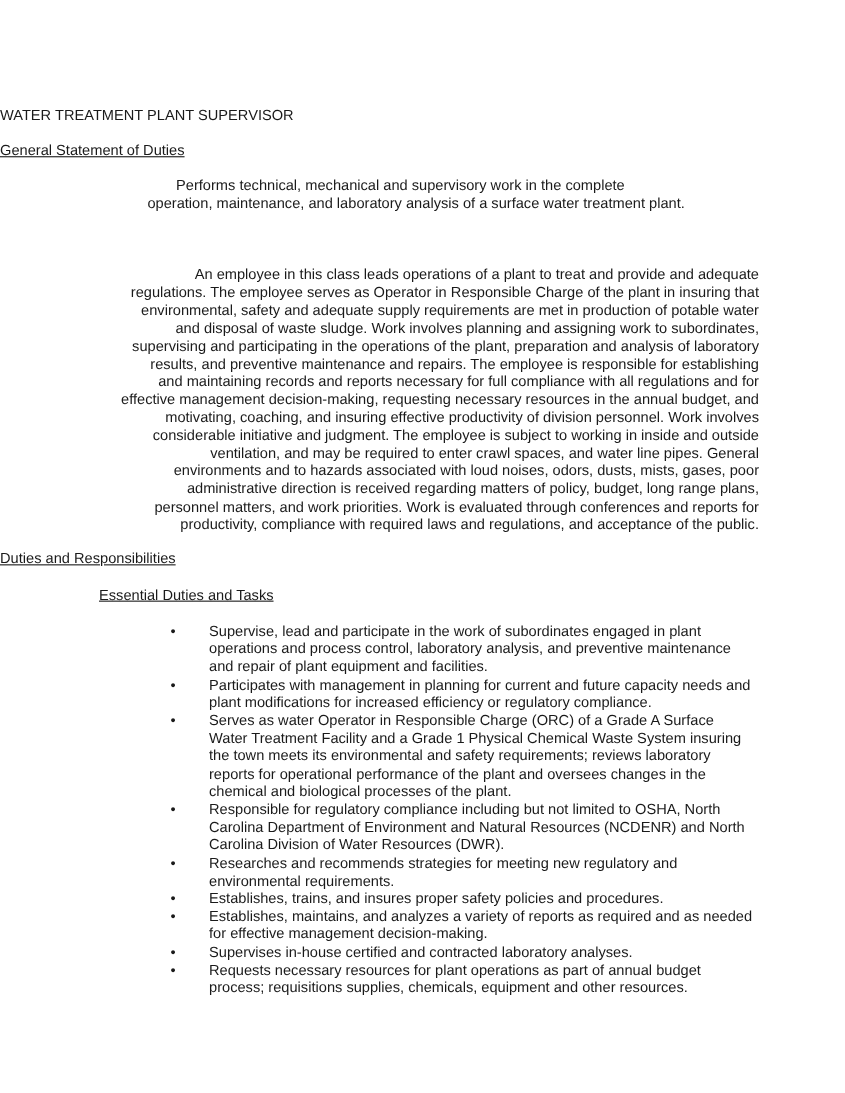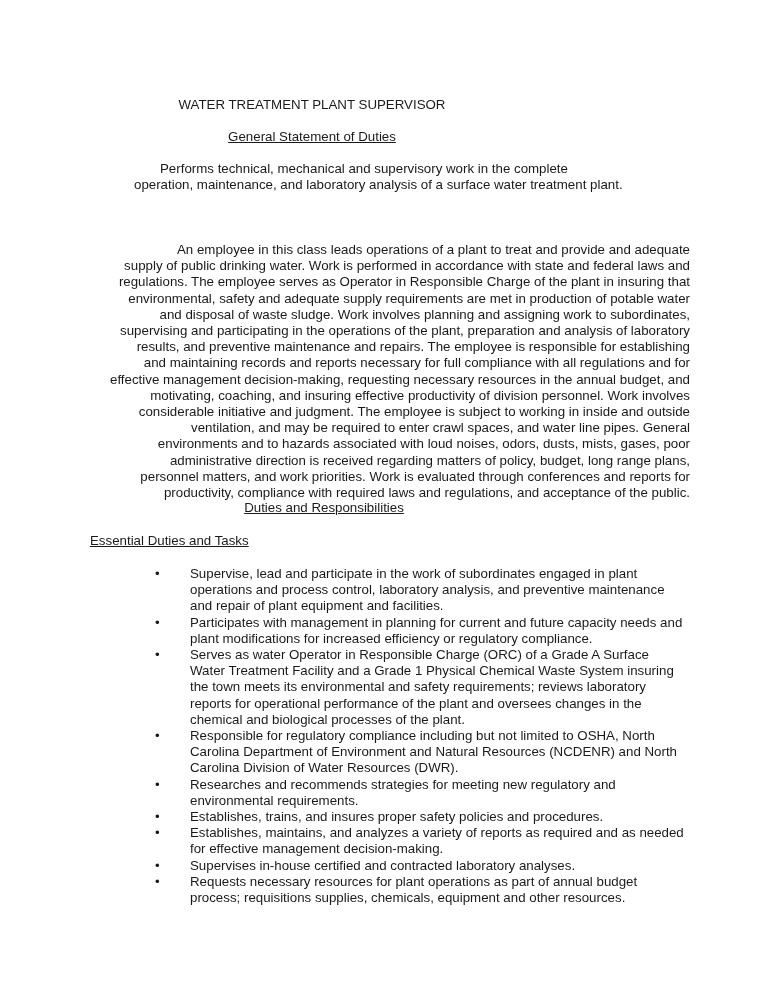--- a/index.html
+++ b/index.html
@@ -4,51 +4,50 @@
   <style>
     html, body { margin: 0; padding: 0; background: #ffffff; }
     body {
       width: 768px; height: 994px; overflow: hidden; position: relative;
       font-family: "Liberation Sans", sans-serif;
       color: #1a1a1a;
       font-size: 13.3px;
       line-height: 16.2px;
     }
     .page { position: absolute; left: 0; top: 0; width: 768px; height: 994px; }
-    .center { position: absolute; left: 0; width: 624px; text-align: center; }
+    .center { position: absolute; left: 0; width: 624px; text-align: left; }
     .title { top: 97px; }
     .h-gen { top: 129px; text-decoration: underline; }
     .statement { position: absolute; top: 161px; left: 120px; width: 560px; }
     .statement .l1 { display: block; padding-left: 40px; }
     .statement .l2 { display: block; padding-left: 14px; white-space: nowrap; }
     .h-dist { top: 210px; text-decoration: underline; }
     .para { position: absolute; top: 242px; left: 90px; width: 600px; }
     .para .line { display: block; white-space: nowrap; text-align: right; }
     .para .indent { padding-left: 40px; }
-    .h-duties { top: 500px; text-decoration: underline; margin-left: 12px; }
+    .h-duties { top: 500px; text-decoration: underline; }
     .h-ess { position: absolute; top: 533px; left: 90px; text-decoration: underline; }
     ul.duties { position: absolute; top: 566px; left: 148px; width: 560px; margin: 0; padding: 0; list-style: none; }
     ul.duties li { position: relative; padding-left: 42px; }
     ul.duties li .bullet { position: absolute; left: 7px; top: 0; }
     ul.duties li .line { display: block; white-space: nowrap; }
   </style>
 </head>
 <body>
 
 <div class="page">
   <div class="center title">WATER TREATMENT PLANT SUPERVISOR</div>
   <div class="center h-gen">General Statement of Duties</div>
   <div class="statement">
     <span class="l1">Performs technical, mechanical and supervisory work in the complete</span>
     <span class="l2">operation, maintenance, and laboratory analysis of a surface water treatment plant.</span>
   </div>
 
   <div class="para">
     <span class="line indent">An employee in this class leads operations of a plant to treat and provide and adequate</span>
-    <span class="line">supply of public drinking water.  Work is performed in accordance with state and federal laws and</span>
     <span class="line">regulations.  The employee serves as Operator in Responsible Charge of the plant in insuring that</span>
     <span class="line">environmental, safety and adequate supply requirements are met in production of potable water</span>
     <span class="line">and disposal of waste sludge.  Work involves planning and assigning work to subordinates,</span>
     <span class="line">supervising and participating in the operations of the plant, preparation and analysis of laboratory</span>
     <span class="line">results, and preventive maintenance and repairs.  The employee is responsible for establishing</span>
     <span class="line">and maintaining records and reports necessary for full compliance with all regulations and for</span>
     <span class="line">effective management decision-making, requesting necessary resources in the annual budget, and</span>
     <span class="line">motivating, coaching, and insuring effective productivity of division personnel.  Work involves</span>
     <span class="line">considerable initiative and judgment. The employee is subject to working in inside and outside</span>
     <span class="line">ventilation, and may be required to enter crawl spaces, and water line pipes.  General</span>

